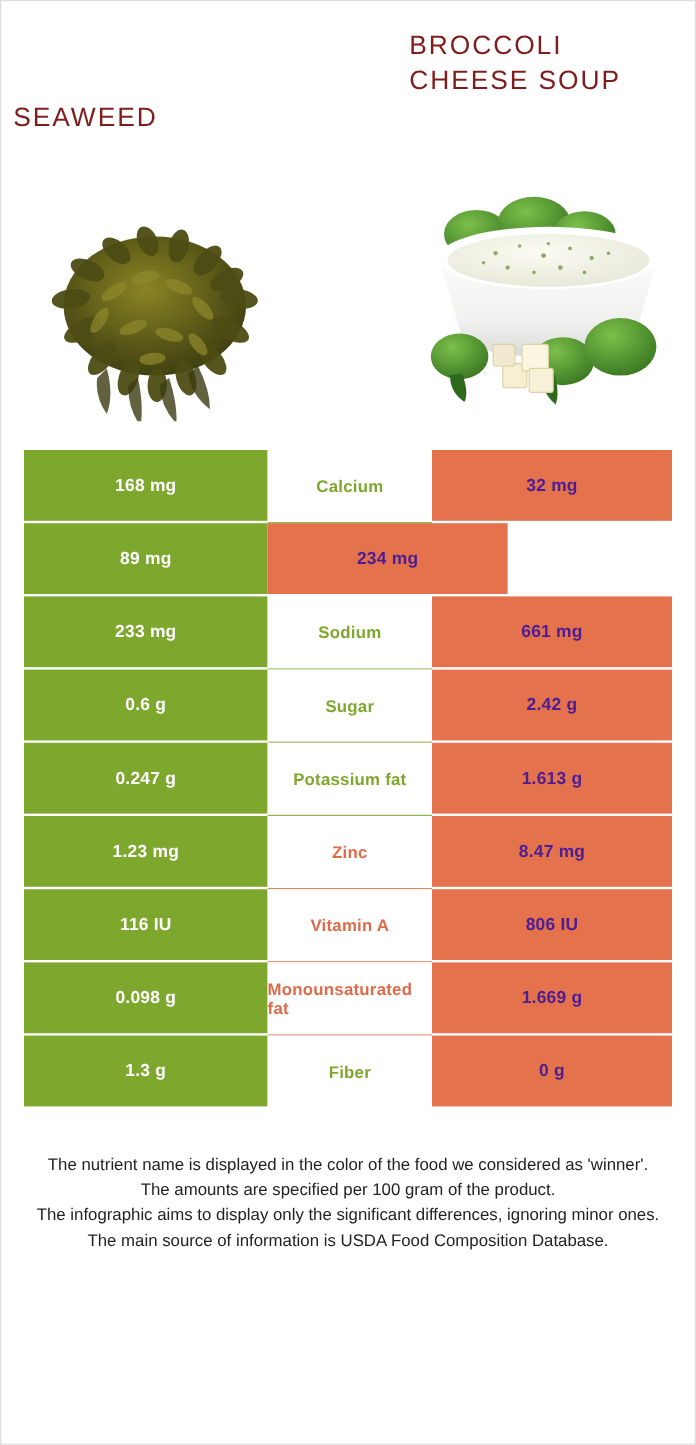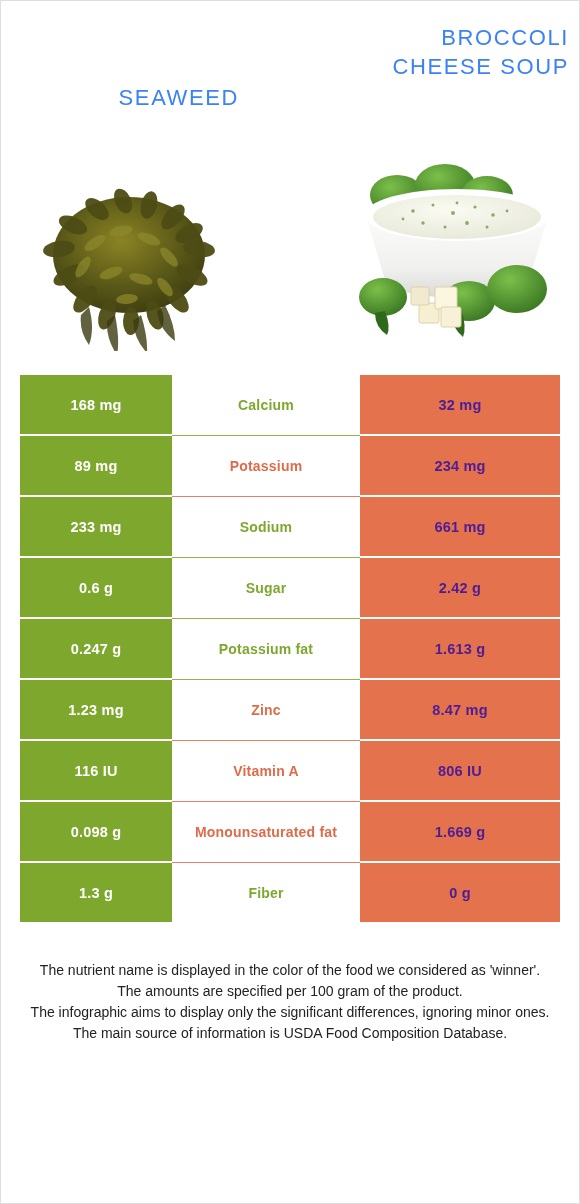--- a/index.html
+++ b/index.html
@@ -21,22 +21,22 @@
   .header {
     height: 150px;
     position: relative;
   }
   .title {
     position: absolute;
     font-family: "Liberation Sans", sans-serif;
     font-weight: 300;
     font-size: 22px;
     letter-spacing: 1.6px;
-    color: #3b82f6;
-    text-align: right;
+    color: #7f1d1d;
+    text-align: left;
     line-height: 1.32;
     text-transform: uppercase;
   }
   .title-left  { left: 10px;  top: 82px;  width: 228px; }
   .title-right { right: 10px; top: 22px;  width: 228px; }
 
   
   .band {
     position: relative;
     height: 210px;
@@ -81,36 +81,35 @@
   }
   .cell {
     display: flex;
     align-items: center;
     justify-content: center;
     font-size: 14.5px;
     font-weight: 600;
     letter-spacing: .2px;
   }
   .cell-left {
-    width: 152px;
+    width: 203px;
     background: #7EA72E;
     color: #ffffff;
   }
   .cell-right {
     width: 200px;
     background: #E3724D;
     color: #4c1d95;
   }
   .cell-mid {
     flex: 1;
     background: #ffffff;
     font-weight: 600;
     font-size: 14px;
     position: relative;
-    text-align: right;
   }
   .cell-mid.win-green  { color: #7EA72E; }
   .cell-mid.win-orange { color: #DE6B4A; }
   .cell-mid::after {
     content: "";
     position: absolute;
     left: 0; right: 0; bottom: -2px;
     height: 1px;
     background: currentColor;
     opacity: .85;
@@ -255,21 +254,20 @@
 <div class="table">
 
   <div class="row">
     <div class="cell cell-left">168 mg</div>
     <div class="cell cell-mid win-green">Calcium</div>
     <div class="cell cell-right">32 mg</div>
   </div>
 
   <div class="row">
     <div class="cell cell-left">89 mg</div>
-    <div class="cell cell-mid win-orange">Potassium</div>
     <div class="cell cell-right">234 mg</div>
   </div>
 
   <div class="row">
     <div class="cell cell-left">233 mg</div>
     <div class="cell cell-mid win-green">Sodium</div>
     <div class="cell cell-right">661 mg</div>
   </div>
 
   <div class="row">

